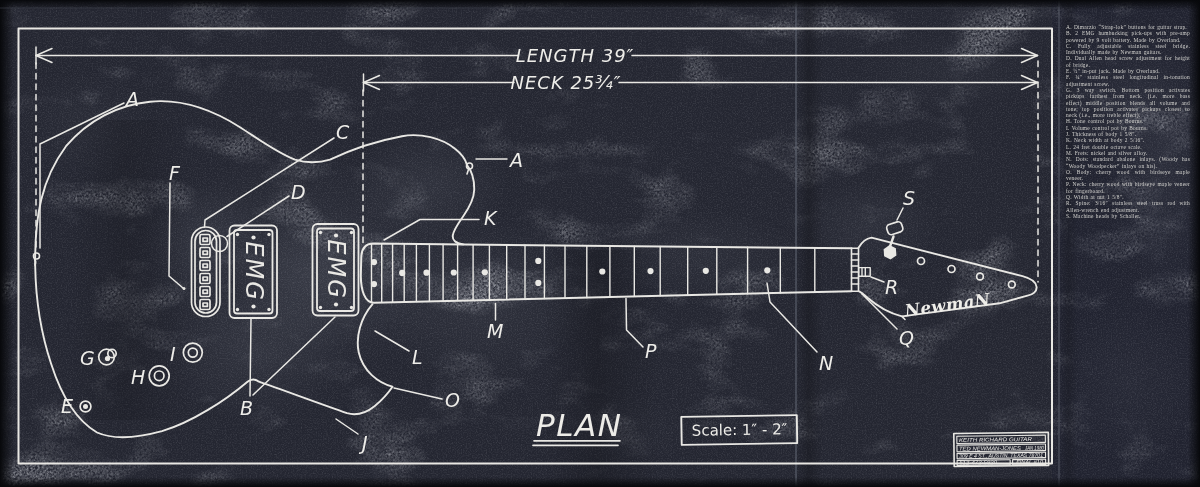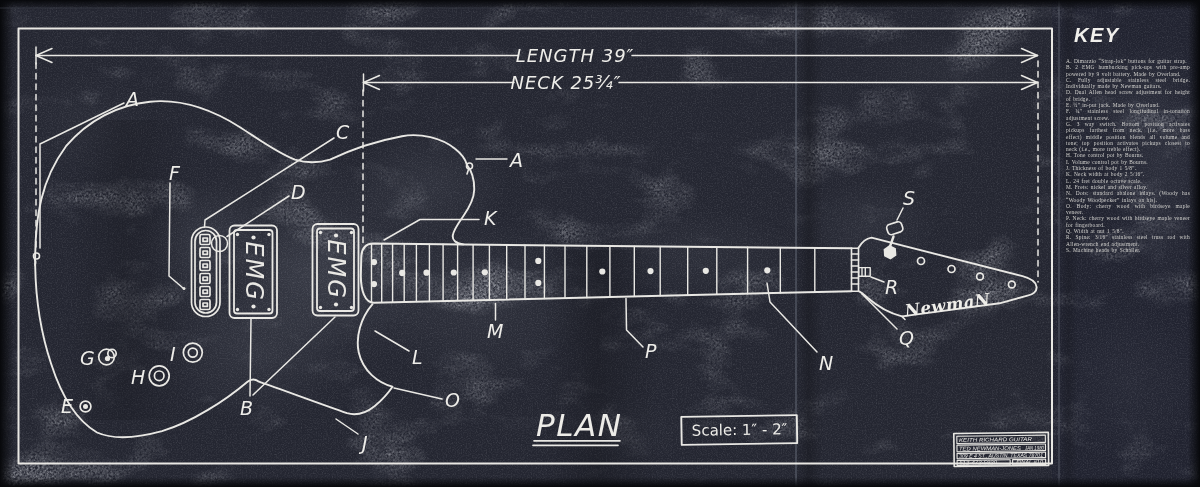--- a/index.html
+++ b/index.html
@@ -387,21 +387,20 @@
     <text class="tb-txt" x="959" y="441.4" textLength="73" lengthAdjust="spacingAndGlyphs">KEITH RICHARD GUITAR</text>
     <text class="tb-txt" x="959" y="450.1" textLength="62" lengthAdjust="spacingAndGlyphs">TED NEWMAN-JONES</text>
     <text class="tb-txt" x="1025" y="450.1" textLength="19" lengthAdjust="spacingAndGlyphs">JAN 1980</text>
     <text class="tb-txt" x="959" y="457.3" font-size="4.7" textLength="84" lengthAdjust="spacingAndGlyphs">309 E 4 ST., AUSTIN, TEXAS 78701</text>
     <text class="tb-txt" x="959" y="464" font-size="4.7" textLength="38" lengthAdjust="spacingAndGlyphs">512-472-5920</text>
     <text class="tb-txt" x="1016" y="464" font-size="4.7" textLength="27" lengthAdjust="spacingAndGlyphs">FINAL #10</text>
   </g>
 </svg>
 
 <div id="key-panel">
-  <div id="key-title">KEY</div>
   <div id="key-items">
     <p class="ki"><span>A.</span> <span>Dimarzio “Strap-lok” buttons for guitar strap.</span></p>
     <p class="ki"><span>B.</span> <span>2 EMG humbucking pick-ups with pre-amp powered by 9 volt battery. Made by Overland.</span></p>
     <p class="ki"><span>C.</span> <span>Fully adjustable stainless steel bridge. Individually made by Newman guitars.</span></p>
     <p class="ki"><span>D.</span> <span>Dual Allen head screw adjustment for height of bridge.</span></p>
     <p class="ki"><span>E.</span> <span>½″ in-put jack. Made by Overland.</span></p>
     <p class="ki"><span>F.</span> <span>¼″ stainless steel longitudinal in-tonation adjustment screw.</span></p>
     <p class="ki"><span>G.</span> <span>3 way switch. Bottom position activates pickups farthest from neck. (i.e. more bass effect) middle position blends all volume and tone; top position activates pickups closest to neck (i.e., more treble effect).</span></p>
     <p class="ki"><span>H.</span> <span>Tone control pot by Bourns.</span></p>
     <p class="ki"><span>I.</span> <span>Volume control pot by Bourns.</span></p>

